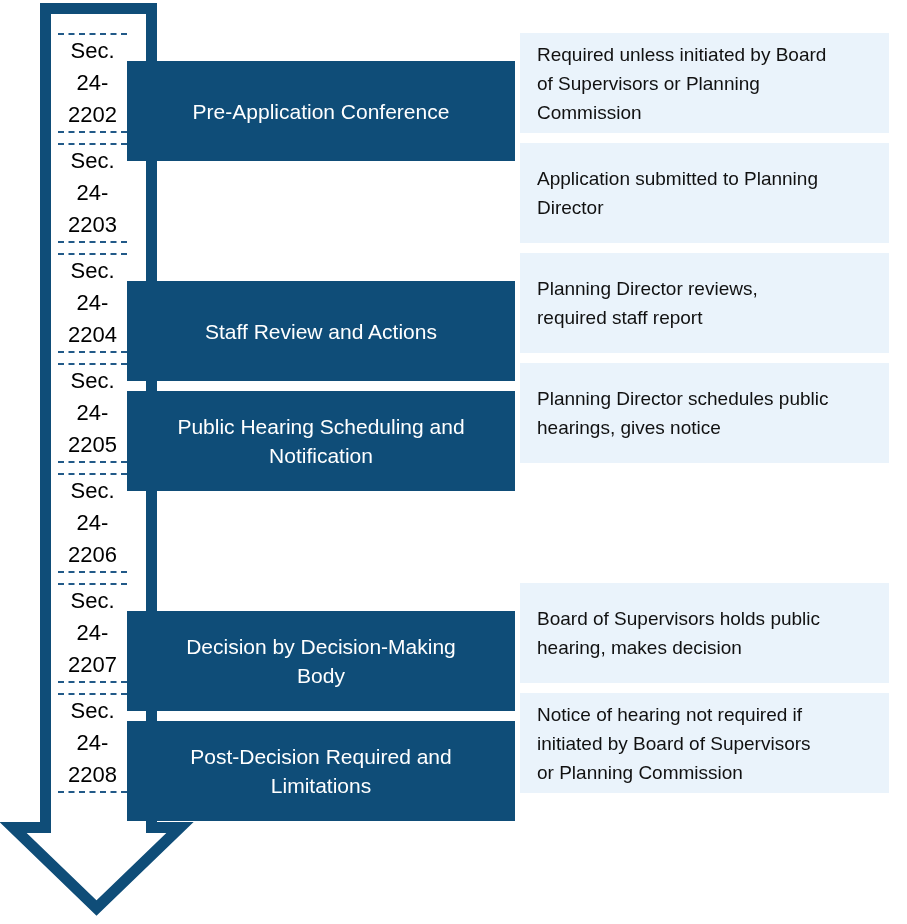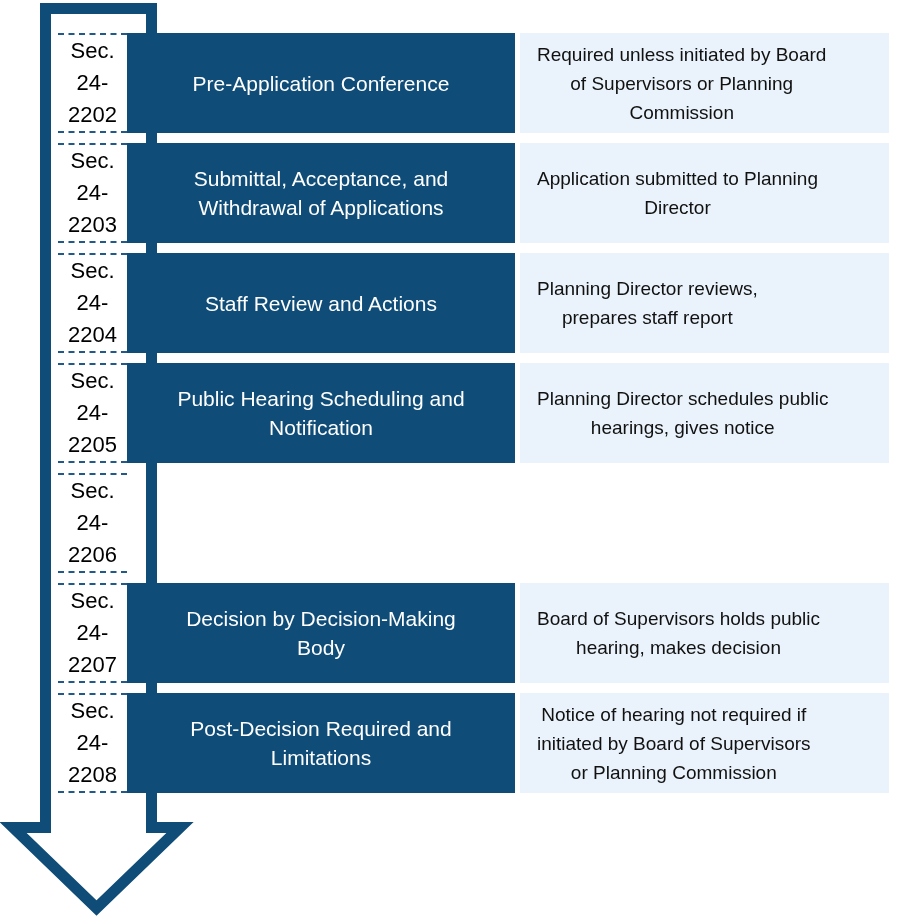--- a/index.html
+++ b/index.html
@@ -39,29 +39,29 @@
     color: #000000;
   }
   .title-box {
     position: absolute;
     left: 127px; width: 388px; height: 100px;
     background: var(--dark-blue);
     display: flex; align-items: center; justify-content: center;
     text-align: center;
     white-space: pre-line;
     color: var(--title-text);
-    font-size: 21px; line-height: 29px;
+    font-size: 21px; line-height: 29px; margin-top: 28px;
   }
   .desc-box {
     position: absolute;
     left: 520px; width: 369px; height: 100px;
     background: var(--light-blue);
     display: flex; align-items: center;
     padding: 0 12px 0 17px;
-    text-align: center;
+    text-align: left;
     white-space: pre-line;
     color: var(--body-text);
     font-size: 19px; line-height: 29px;
   }
 </style>
 </head>
 <body>
 
 <div class="canvas">
 
@@ -76,33 +76,31 @@
     <div class="title-box">Pre-Application Conference</div>
     <div class="desc-box">Required unless initiated by Board
 of Supervisors or Planning
 Commission</div>
   </div>
 
   <div class="row" style="top:143px">
     <div class="sec-label">Sec.
 24-
 2203</div>
-    <div class="title-box">Submittal, Acceptance, and
-Withdrawal of Applications</div>
     <div class="desc-box">Application submitted to Planning
 Director</div>
   </div>
 
   <div class="row" style="top:253px">
     <div class="sec-label">Sec.
 24-
 2204</div>
     <div class="title-box">Staff Review and Actions</div>
     <div class="desc-box">Planning Director reviews,
-prepares staff report</div>
+required staff report</div>
   </div>
 
   <div class="row" style="top:363px">
     <div class="sec-label">Sec.
 24-
 2205</div>
     <div class="title-box">Public Hearing Scheduling and
 Notification</div>
     <div class="desc-box">Planning Director schedules public
 hearings, gives notice</div>

